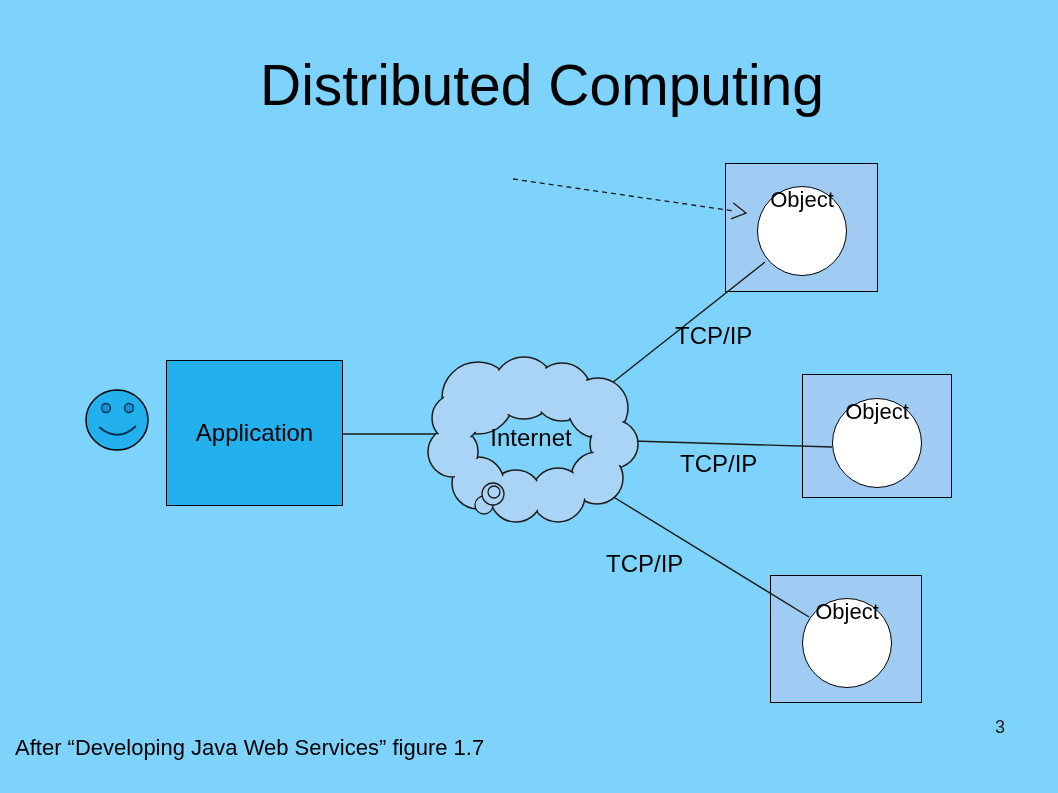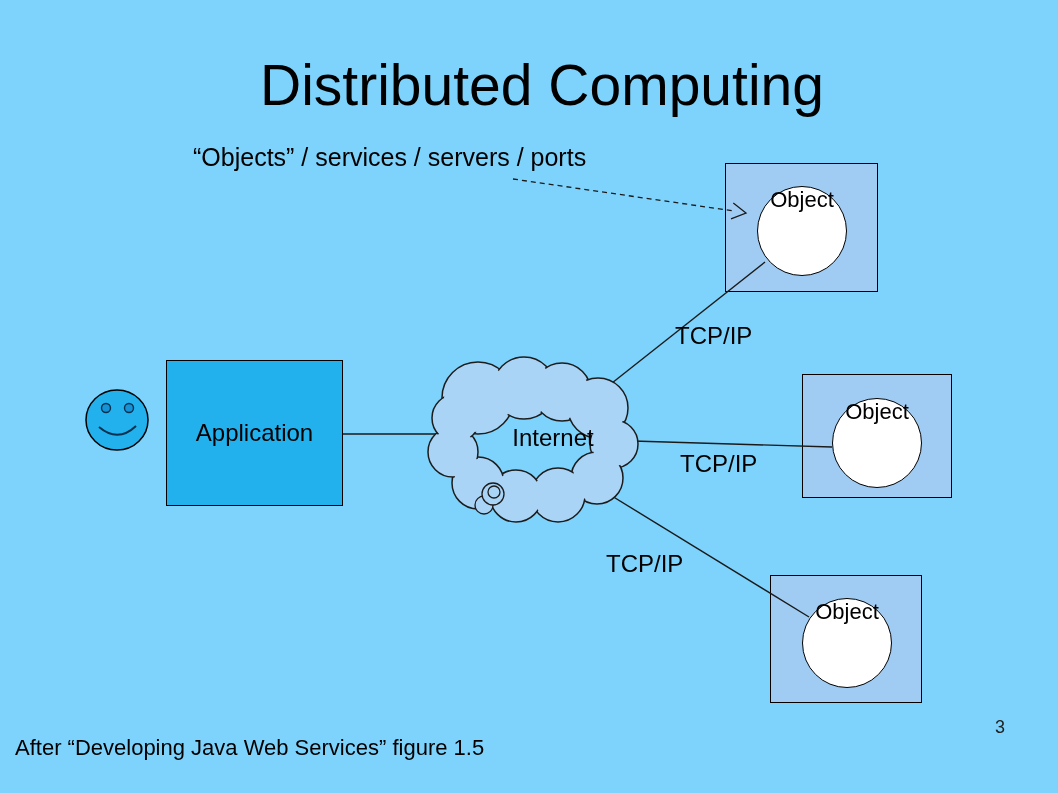--- a/index.html
+++ b/index.html
@@ -31,21 +31,21 @@
   .obj-box.pos-bottom { left:770px; top:575px; width:152px; height:128px; }
   .obj-circle {
     position:absolute; width:90px; height:90px; border-radius:50%;
     background:#ffffff; border:1.5px solid #000;
     display:flex; align-items:flex-start; justify-content:center; font-size:22px;
   }
   .pos-top .obj-circle    { left:31px; top:22px; }
   .pos-mid .obj-circle    { left:29px; top:23px; }
   .pos-bottom .obj-circle { left:31px; top:22px; }
   .net-label {
-    position:absolute; left:453px; top:424px; width:200px;
+    position:absolute; left:431px; top:424px; width:200px;
     text-align:center; font-size:24px; z-index:3;
   }
   .tcp-label {
     position:absolute; width:110px; text-align:left; font-size:24px;
     line-height:26px; z-index:3;
   }
   .tcp-label.t1 { left:675px; top:323px; }
   .tcp-label.t2 { left:680px; top:451px; }
   .tcp-label.t3 { left:606px; top:551px; }
   .caption {
@@ -56,21 +56,20 @@
     font-size:18px; color:#222; z-index:3;
   }
 </style>
 </head>
 <body>
 
 <div class="slide">
 
   <h1 class="slide-title">Distributed Computing</h1>
 
-  <div class="annotation">“Objects” / services / servers / ports</div>
 
   <div class="app-box">
     <span>Application</span>
   </div>
 
   <div class="obj-box pos-top">
     <div class="obj-circle">
       <span>Object</span>
     </div>
   </div>
@@ -141,16 +140,16 @@
       <path d="M 99 427 Q 118 443 136 426" fill="none" stroke="#03314f" stroke-width="2"></path>
     </g>
   </svg>
 
   <div class="net-label">Internet</div>
 
   <div class="tcp-label t1">TCP/IP</div>
   <div class="tcp-label t2">TCP/IP</div>
   <div class="tcp-label t3">TCP/IP</div>
 
-  <div class="caption">After “Developing Java Web Services” figure 1.5</div>
+  <div class="caption">After “Developing Java Web Services” figure 1.7</div>
   <div class="page-number">3</div>
 
 </div>
 
 </body></html>

